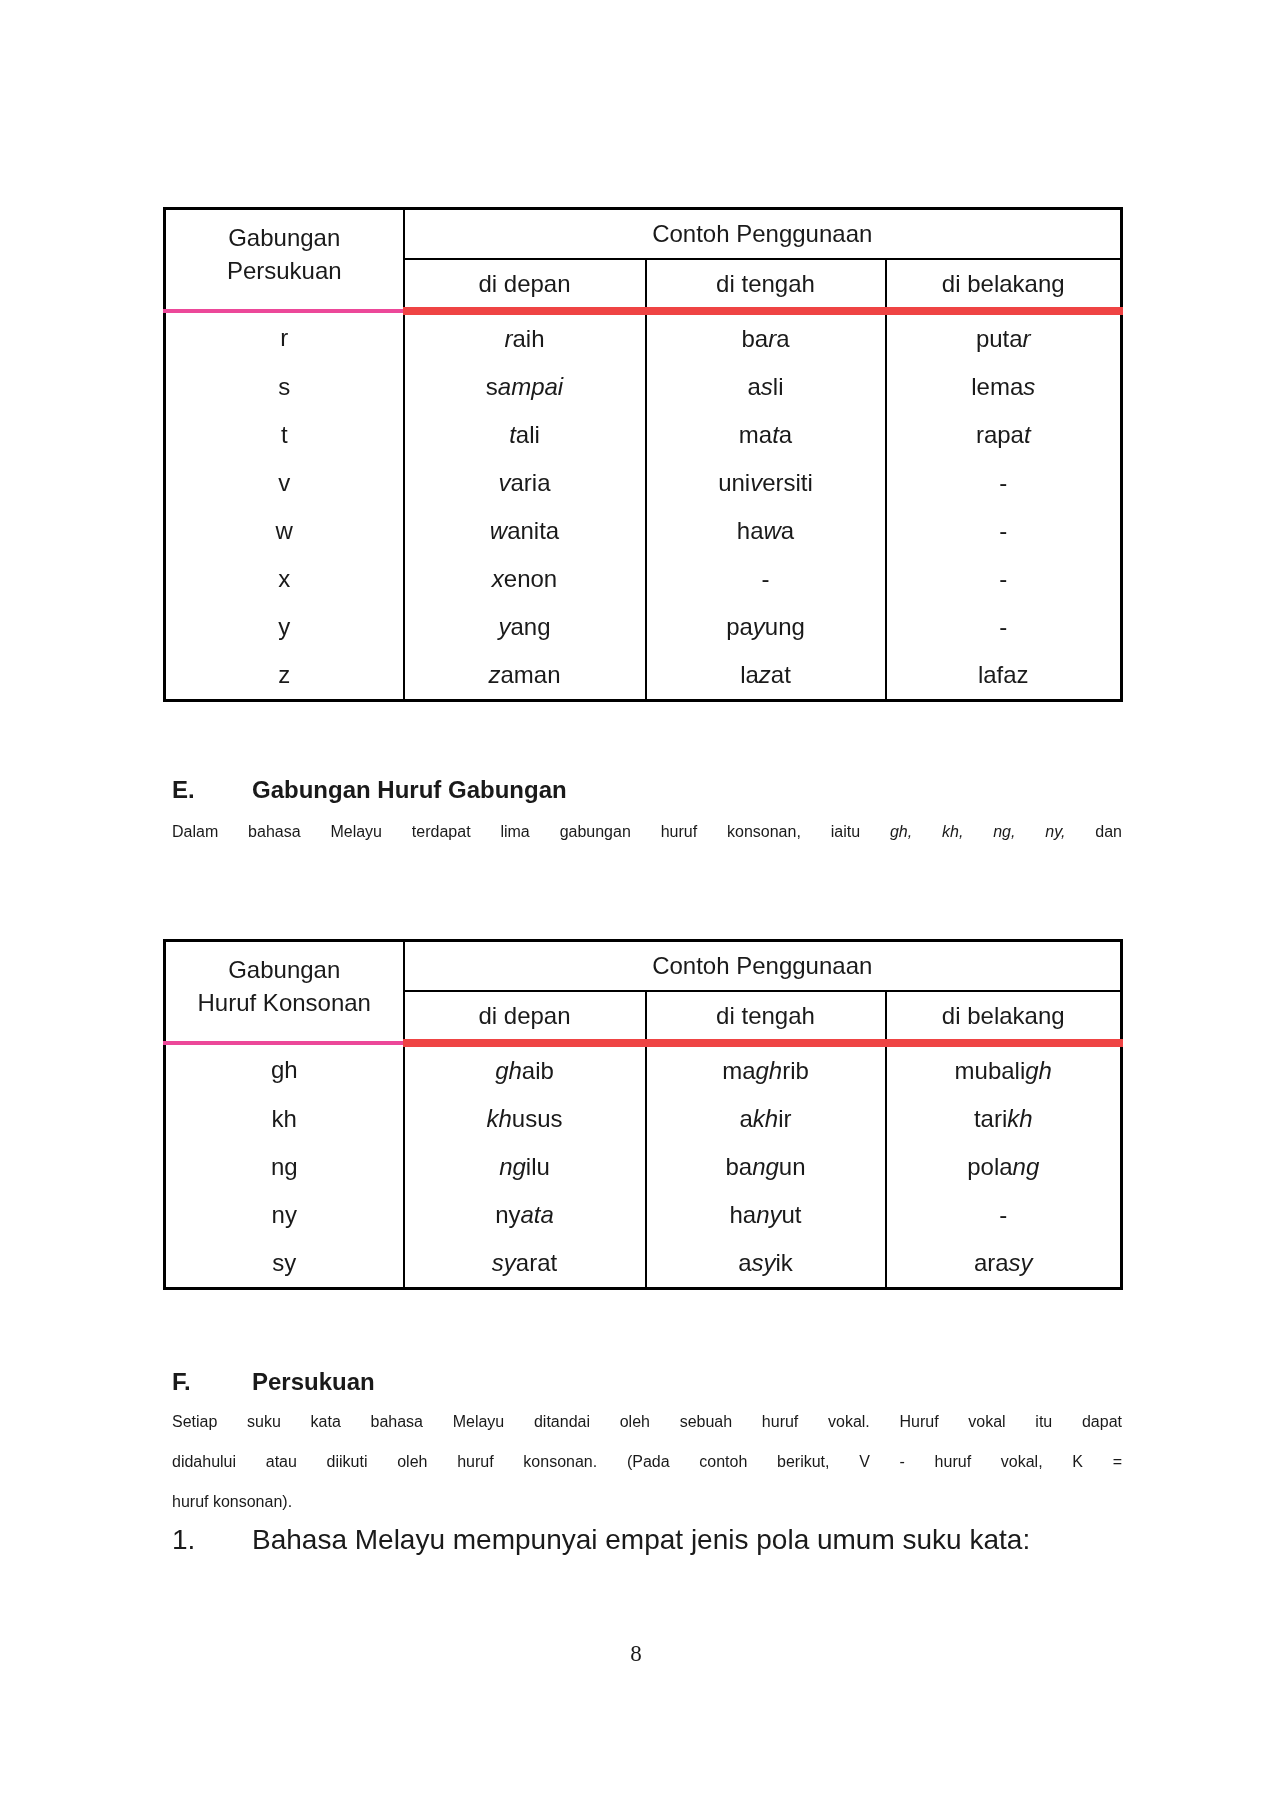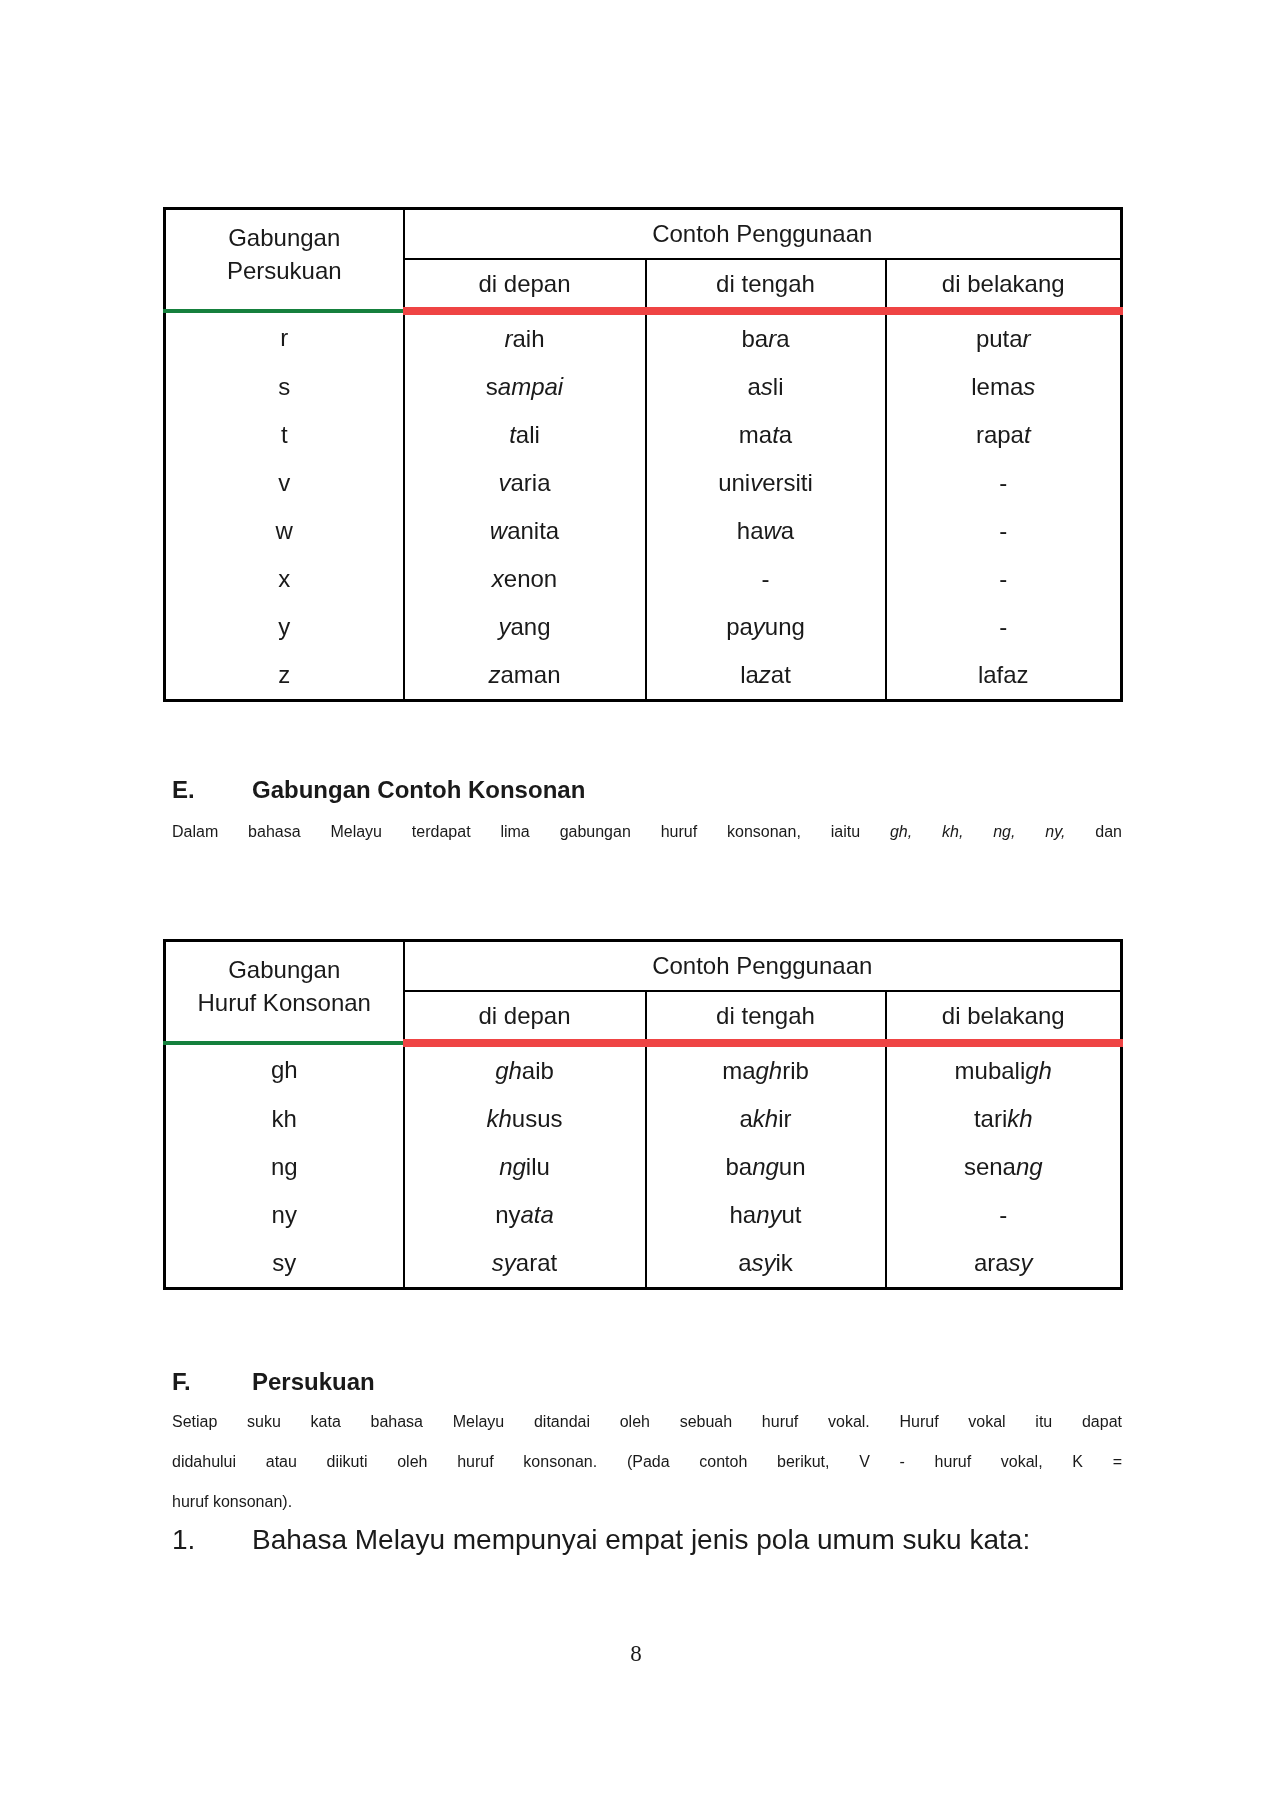--- a/index.html
+++ b/index.html
@@ -13,21 +13,21 @@
   table.doc{
     border-collapse:collapse;table-layout:fixed;width:957px;
     border:3px solid #000;font-size:24px;
   }
   table.doc th, table.doc td{
     border-left:2px solid #000;border-right:2px solid #000;
     font-weight:normal;text-align:center;vertical-align:middle;
     padding:0;overflow:hidden;
   }
   table.doc th.corner{
-    border-bottom:4px solid #15803d;line-height:33px;padding-bottom:12px;
+    border-bottom:4px solid #ec4899;line-height:33px;padding-bottom:12px;
   }
   table.doc th.group{height:48px;border-bottom:2px solid #000;}
   table.doc tr.sub th{height:47px;border-bottom:8px solid #ef4444;margin-left:24px;}
   table.doc tbody td{height:48px;border-top:0;border-bottom:0;}
   
   .heading{font-size:24px;line-height:26px;font-weight:bold;}
   .hlabel{display:inline-block;width:80px;font-weight:bold;}
   .para{width:950px;font-size:16px;line-height:40px;}
   .pline{text-align:left;}
   .pline.just{text-align:justify;text-align-last:justify;}
@@ -118,21 +118,21 @@
       <tr>
         <td>z</td>
         <td><i>z</i><span>aman</span></td>
         <td><span>la</span><i>z</i><span>at</span></td>
         <td><span>lafaz</span></td>
       </tr>
     </tbody>
 </table>
 
 <div id="secE" class="heading abs">
-  <span class="hlabel">E.</span><span>Gabungan Contoh Konsonan</span>
+  <span class="hlabel">E.</span><span>Gabungan Huruf Gabungan</span>
 </div>
 
 <div id="paraE" class="para abs">
     <div class="pline just"><span>Dalam bahasa Melayu terdapat lima gabungan huruf konsonan, iaitu </span><i>gh, kh, ng, ny,</i><span> dan</span></div>
   </div>
 
 <table id="table2" class="doc abs">
   <colgroup>
       <col style="width:239px">
       <col style="width:242px">
@@ -163,21 +163,21 @@
       <tr>
         <td>kh</td>
         <td><i>kh</i><span>usus</span></td>
         <td><span>a</span><i>kh</i><span>ir</span></td>
         <td><span>tari</span><i>kh</i></td>
       </tr>
       <tr>
         <td>ng</td>
         <td><i>ng</i><span>ilu</span></td>
         <td><span>ba</span><i>ng</i><span>un</span></td>
-        <td><span>sena</span><i>ng</i></td>
+        <td><span>pola</span><i>ng</i></td>
       </tr>
       <tr>
         <td>ny</td>
         <td><span>ny</span><i>ata</i></td>
         <td><span>ha</span><i>ny</i><span>ut</span></td>
         <td><span>-</span></td>
       </tr>
       <tr>
         <td>sy</td>
         <td><i>sy</i><span>arat</span></td>

